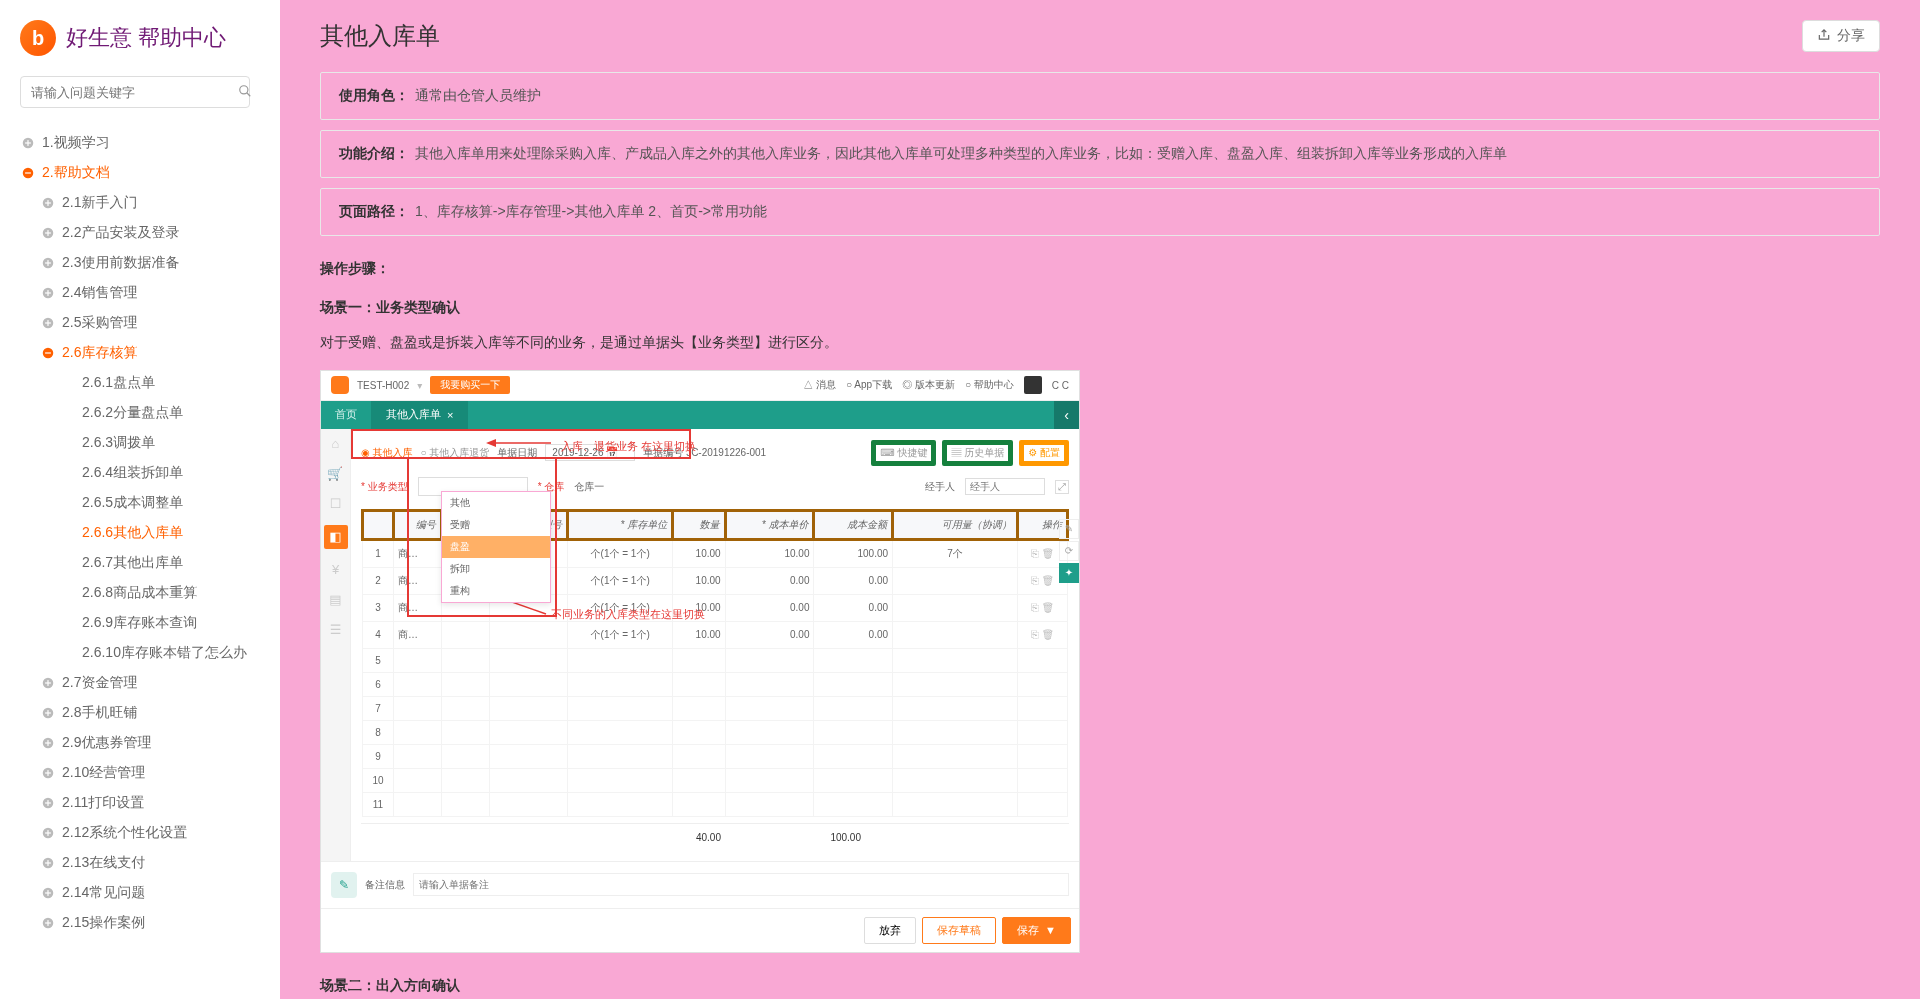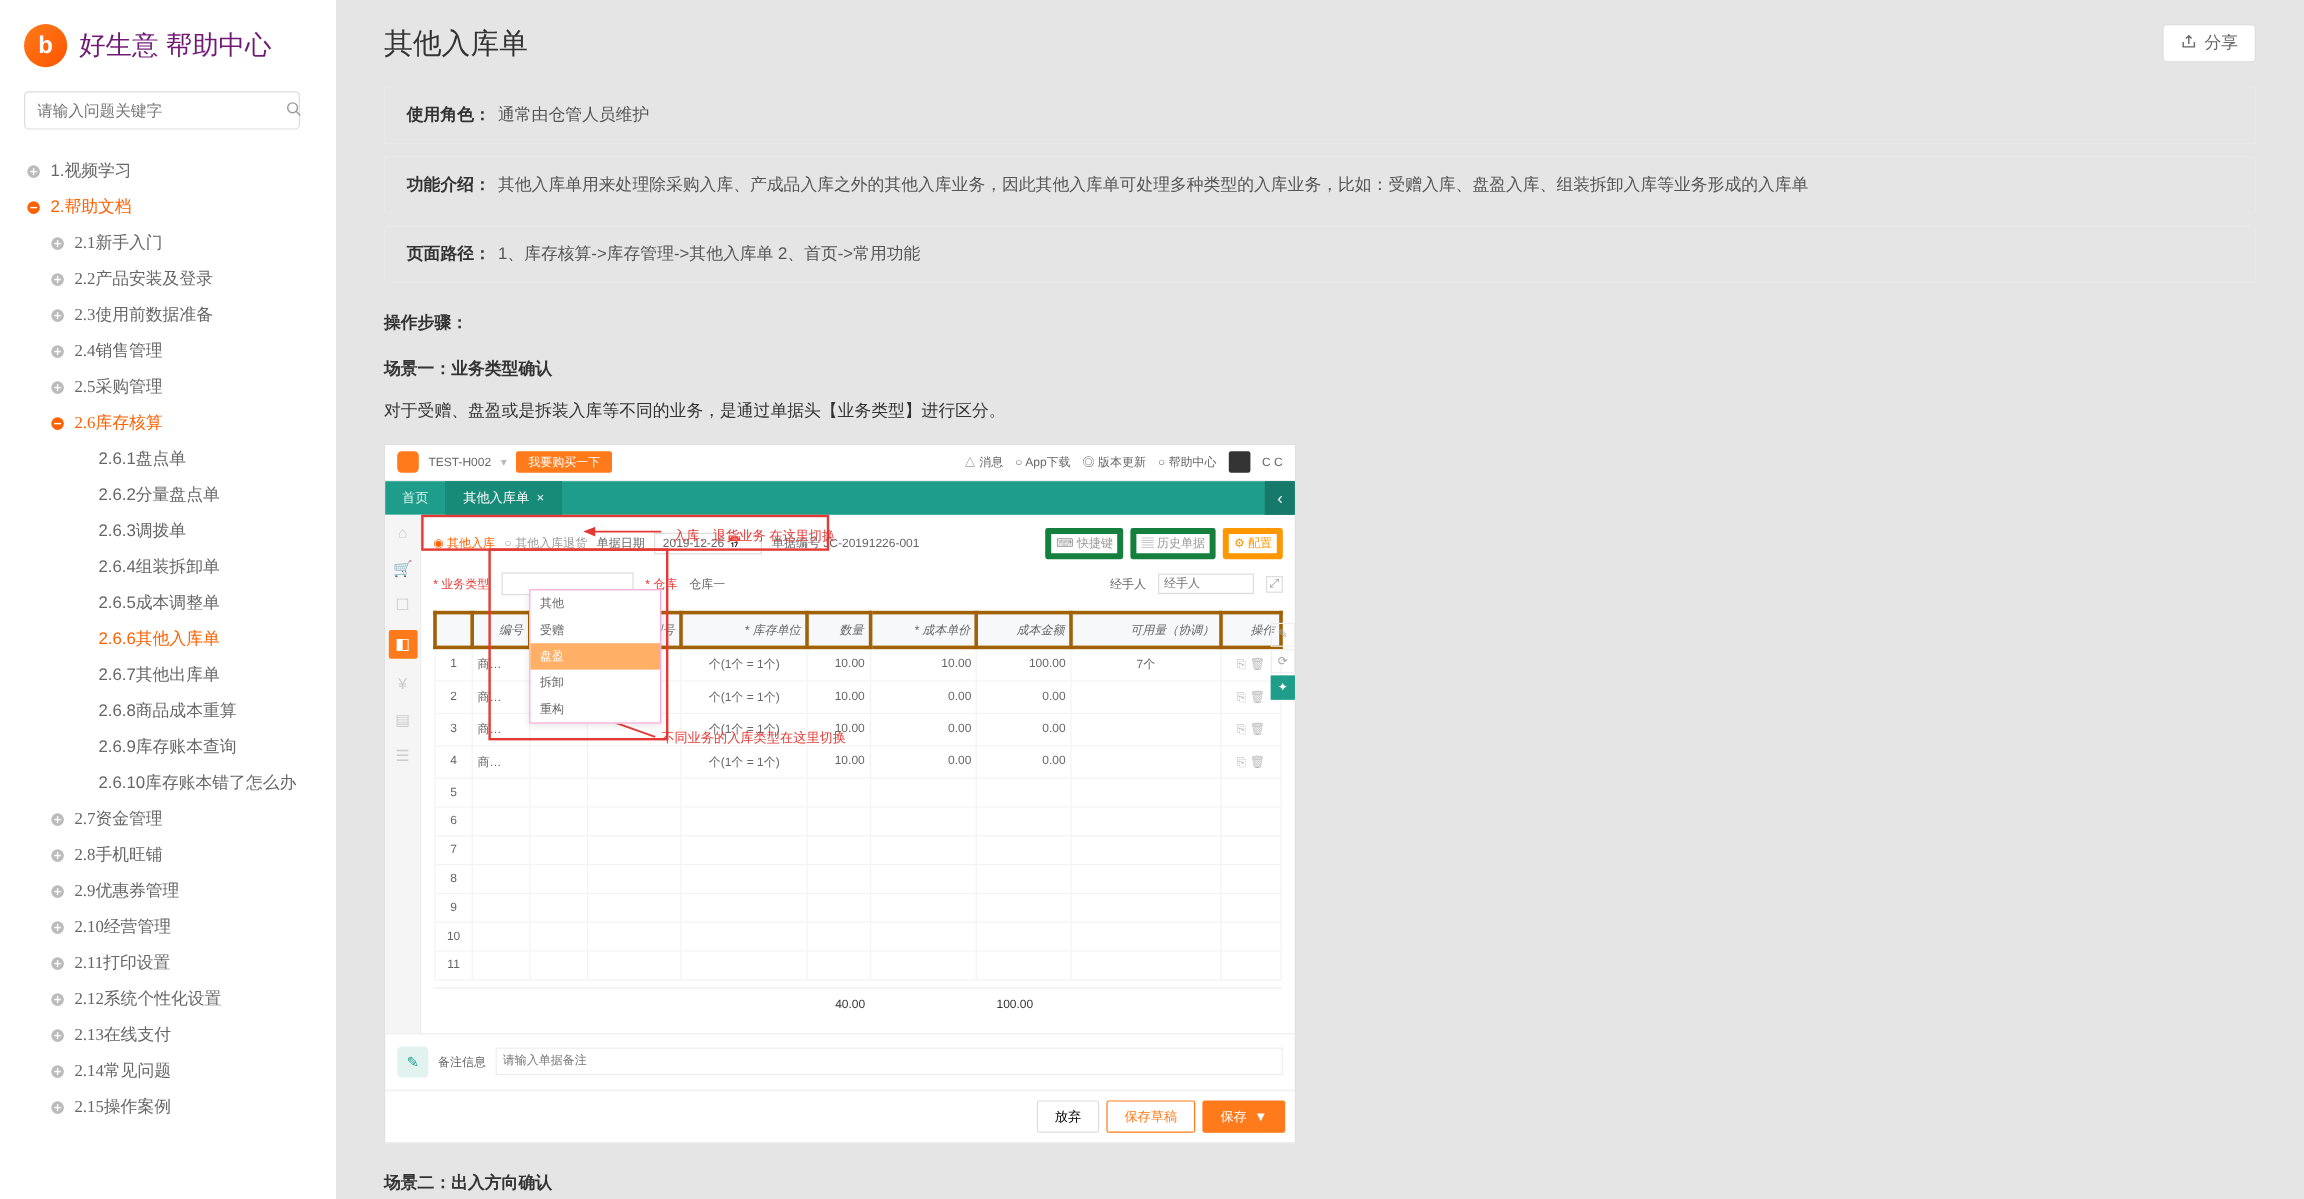--- a/index.html
+++ b/index.html
@@ -7,26 +7,26 @@
 .container { display: flex; height: 999px; }
 .sidebar { width: 280px; padding: 20px 0 20px 20px; overflow-y: auto; flex-shrink: 0; }
 .brand { display: flex; align-items: center; margin-bottom: 20px; }
 .brand-logo { width: 36px; height: 36px; border-radius: 50%; background: linear-gradient(135deg,#ff7a1a,#ff5500); display: flex; align-items: center; justify-content: center; color: #fff; font-weight: bold; font-size: 20px; margin-right: 10px; }
 .brand-title { font-size: 22px; font-weight: 500; color: #701a75; }
 .search-box { position: relative; margin-bottom: 20px; }
 .search-input { width: 230px; height: 32px; border: 1px solid #ddd; border-radius: 4px; padding: 0 30px 0 10px; font-size: 13px; outline: none; }
 .search-icon { position: absolute; right: 28px; top: 8px; color: #999; font-size: 14px; }
 .nav-item { display: flex; align-items: center; padding: 6px 0; cursor: pointer; font-size: 14px; color: #666; }
 .nav-item.l0 { padding-left: 0; font-weight: 500;}
-.nav-item.l1 { padding-left: 20px; font-family: Liberation Serif, serif; }
+.nav-item.l1 { padding-left: 20px; }
 .nav-item.l2 { padding-left: 40px; }
 .nav-item.active { color: #ff6000; }
 .nav-icon { width: 16px; height: 16px; margin-right: 6px; display: inline-flex; align-items: center; justify-content: center; font-size: 13px; color: #bbb; }
 .nav-icon.minus { color: #ff6000; }
-.main { flex: 1; padding: 20px 40px 10px 40px; overflow-y: auto; background: #e5e5e5; }
+.main { flex: 1; padding: 20px 40px 10px 40px; overflow-y: auto; background: #f9a8d4; }
 .page-header { display: flex; align-items: center; justify-content: space-between; margin-bottom: 20px; }
 .page-title { font-size: 24px; font-weight: 500; color: #333; }
 .share-btn { border: 1px solid #ddd; padding: 6px 14px; border-radius: 4px; font-size: 14px; color: #666; cursor: pointer; display: flex; align-items: center; gap: 6px; background: #fff; }
 .info-box { border: 1px solid #e8e8e8; padding: 14px 18px; margin-bottom: 10px; font-size: 14px; color: #555; border-radius: 2px; }
 .info-box .bold { font-weight: 600; color: #333; margin-right: 6px; }
 .content-block { margin-top: 20px; }
 .content-block p { margin-bottom: 10px; line-height: 1.8; }
 .scene-title { font-weight: 600; margin-top: 14px; margin-bottom: 8px; }
 .app-screenshot { width: 760px; border: 1px solid #e0e0e0; margin: 14px 0 20px 0; font-size: 11px; background: #fff; }
 .app-topbar { height: 30px; background: #fff; display: flex; align-items: center; justify-content: space-between; padding: 0 10px; border-bottom: 1px solid #eee; }

